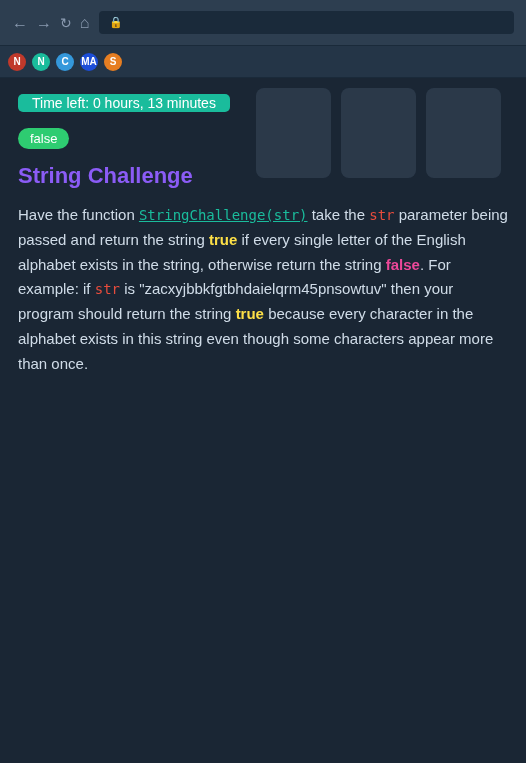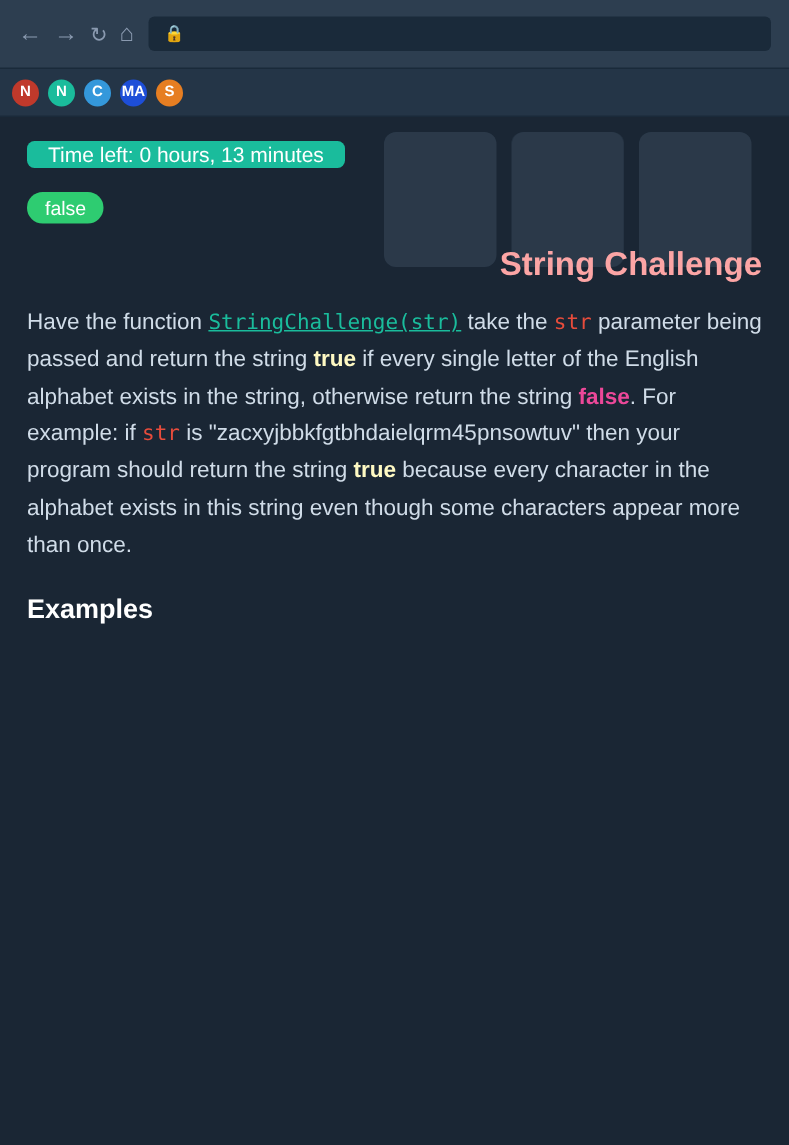--- a/index.html
+++ b/index.html
@@ -155,27 +155,26 @@
       border-radius: 12px;
       font-size: 13px;
       font-weight: 500;
       margin-bottom: 14px;
       position: relative;
       z-index: 2;
     }
 
     
     .challenge-title {
-      color: #fca5a5;
+      color: #8b5cf6;
       font-size: 22px;
       font-weight: bold;
       margin-bottom: 14px;
       position: relative;
       z-index: 2;
-      text-align: right;
     }
 
     
     .challenge-desc {
       color: #d0dce8;
       font-size: 15px;
       line-height: 1.65;
       position: relative;
       z-index: 2;
     }
@@ -187,21 +186,21 @@
       text-decoration: underline;
     }
 
     .challenge-desc .param {
       color: #e74c3c;
       font-family: monospace;
       font-size: 14px;
     }
 
     .challenge-desc .keyword-true {
-      color: #fef9c3;
+      color: #fde047;
       font-weight: bold;
     }
 
     .challenge-desc .keyword-false {
       color: #ec4899;
       font-weight: bold;
     }
 
     .challenge-desc .str-var {
       color: #e74c3c;
@@ -289,15 +288,14 @@
 
   
   <div class="challenge-title">String Challenge</div>
 
   
   <div class="challenge-desc">
     <span>Have the function </span><span class="func-name">StringChallenge(str)</span><span> take the </span><span class="param">str</span><span> parameter being passed and return the string </span><span class="keyword-true">true</span><span> if every single letter of the English alphabet exists in the string, otherwise return the string </span><span class="keyword-false">false</span><span>. For example: if </span><span class="str-var">str</span><span> is "zacxyjbbkfgtbhdaielqrm45pnsowtuv" then your program should return the string </span><span class="keyword-true">true</span><span> because every character in the alphabet exists in this string even though some characters appear more than once.</span>
   </div>
 
   
-  <div class="examples-title">Examples</div>
 
 </div>
 
 </body></html>

